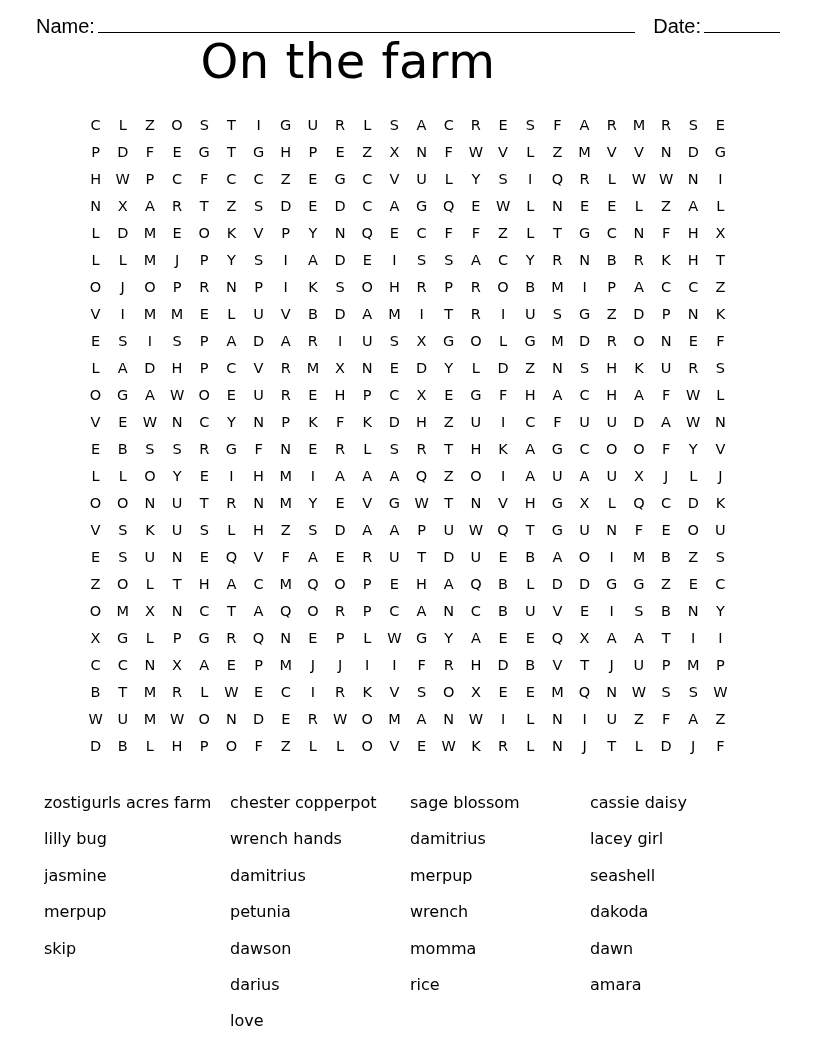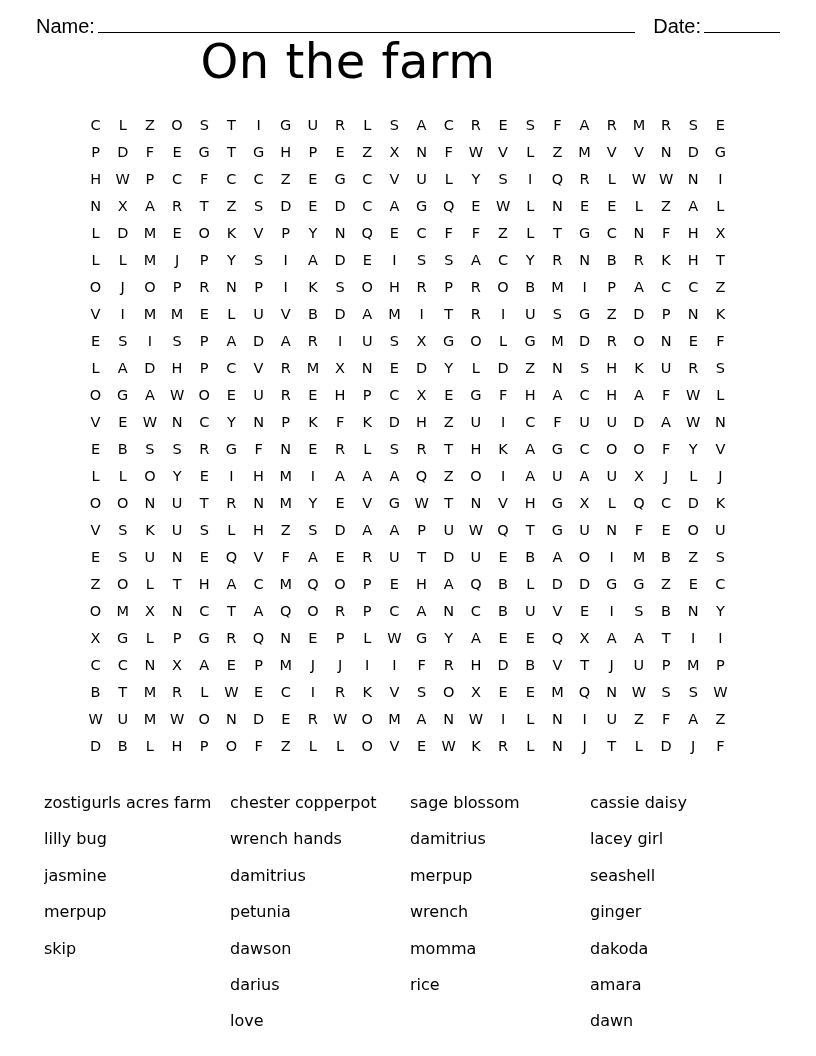--- a/index.html
+++ b/index.html
@@ -713,18 +713,17 @@
       <div class="word-item">damitrius</div>
       <div class="word-item">merpup</div>
       <div class="word-item">wrench</div>
       <div class="word-item">momma</div>
       <div class="word-item">rice</div>
     </div>
     <div class="word-col">
       <div class="word-item">cassie daisy</div>
       <div class="word-item">lacey girl</div>
       <div class="word-item">seashell</div>
-      <div class="word-item">ginger</div>
       <div class="word-item">dakoda</div>
+      <div class="word-item">dawn</div>
       <div class="word-item">amara</div>
-      <div class="word-item">dawn</div>
     </div>
   </div>
 
 </body></html>

